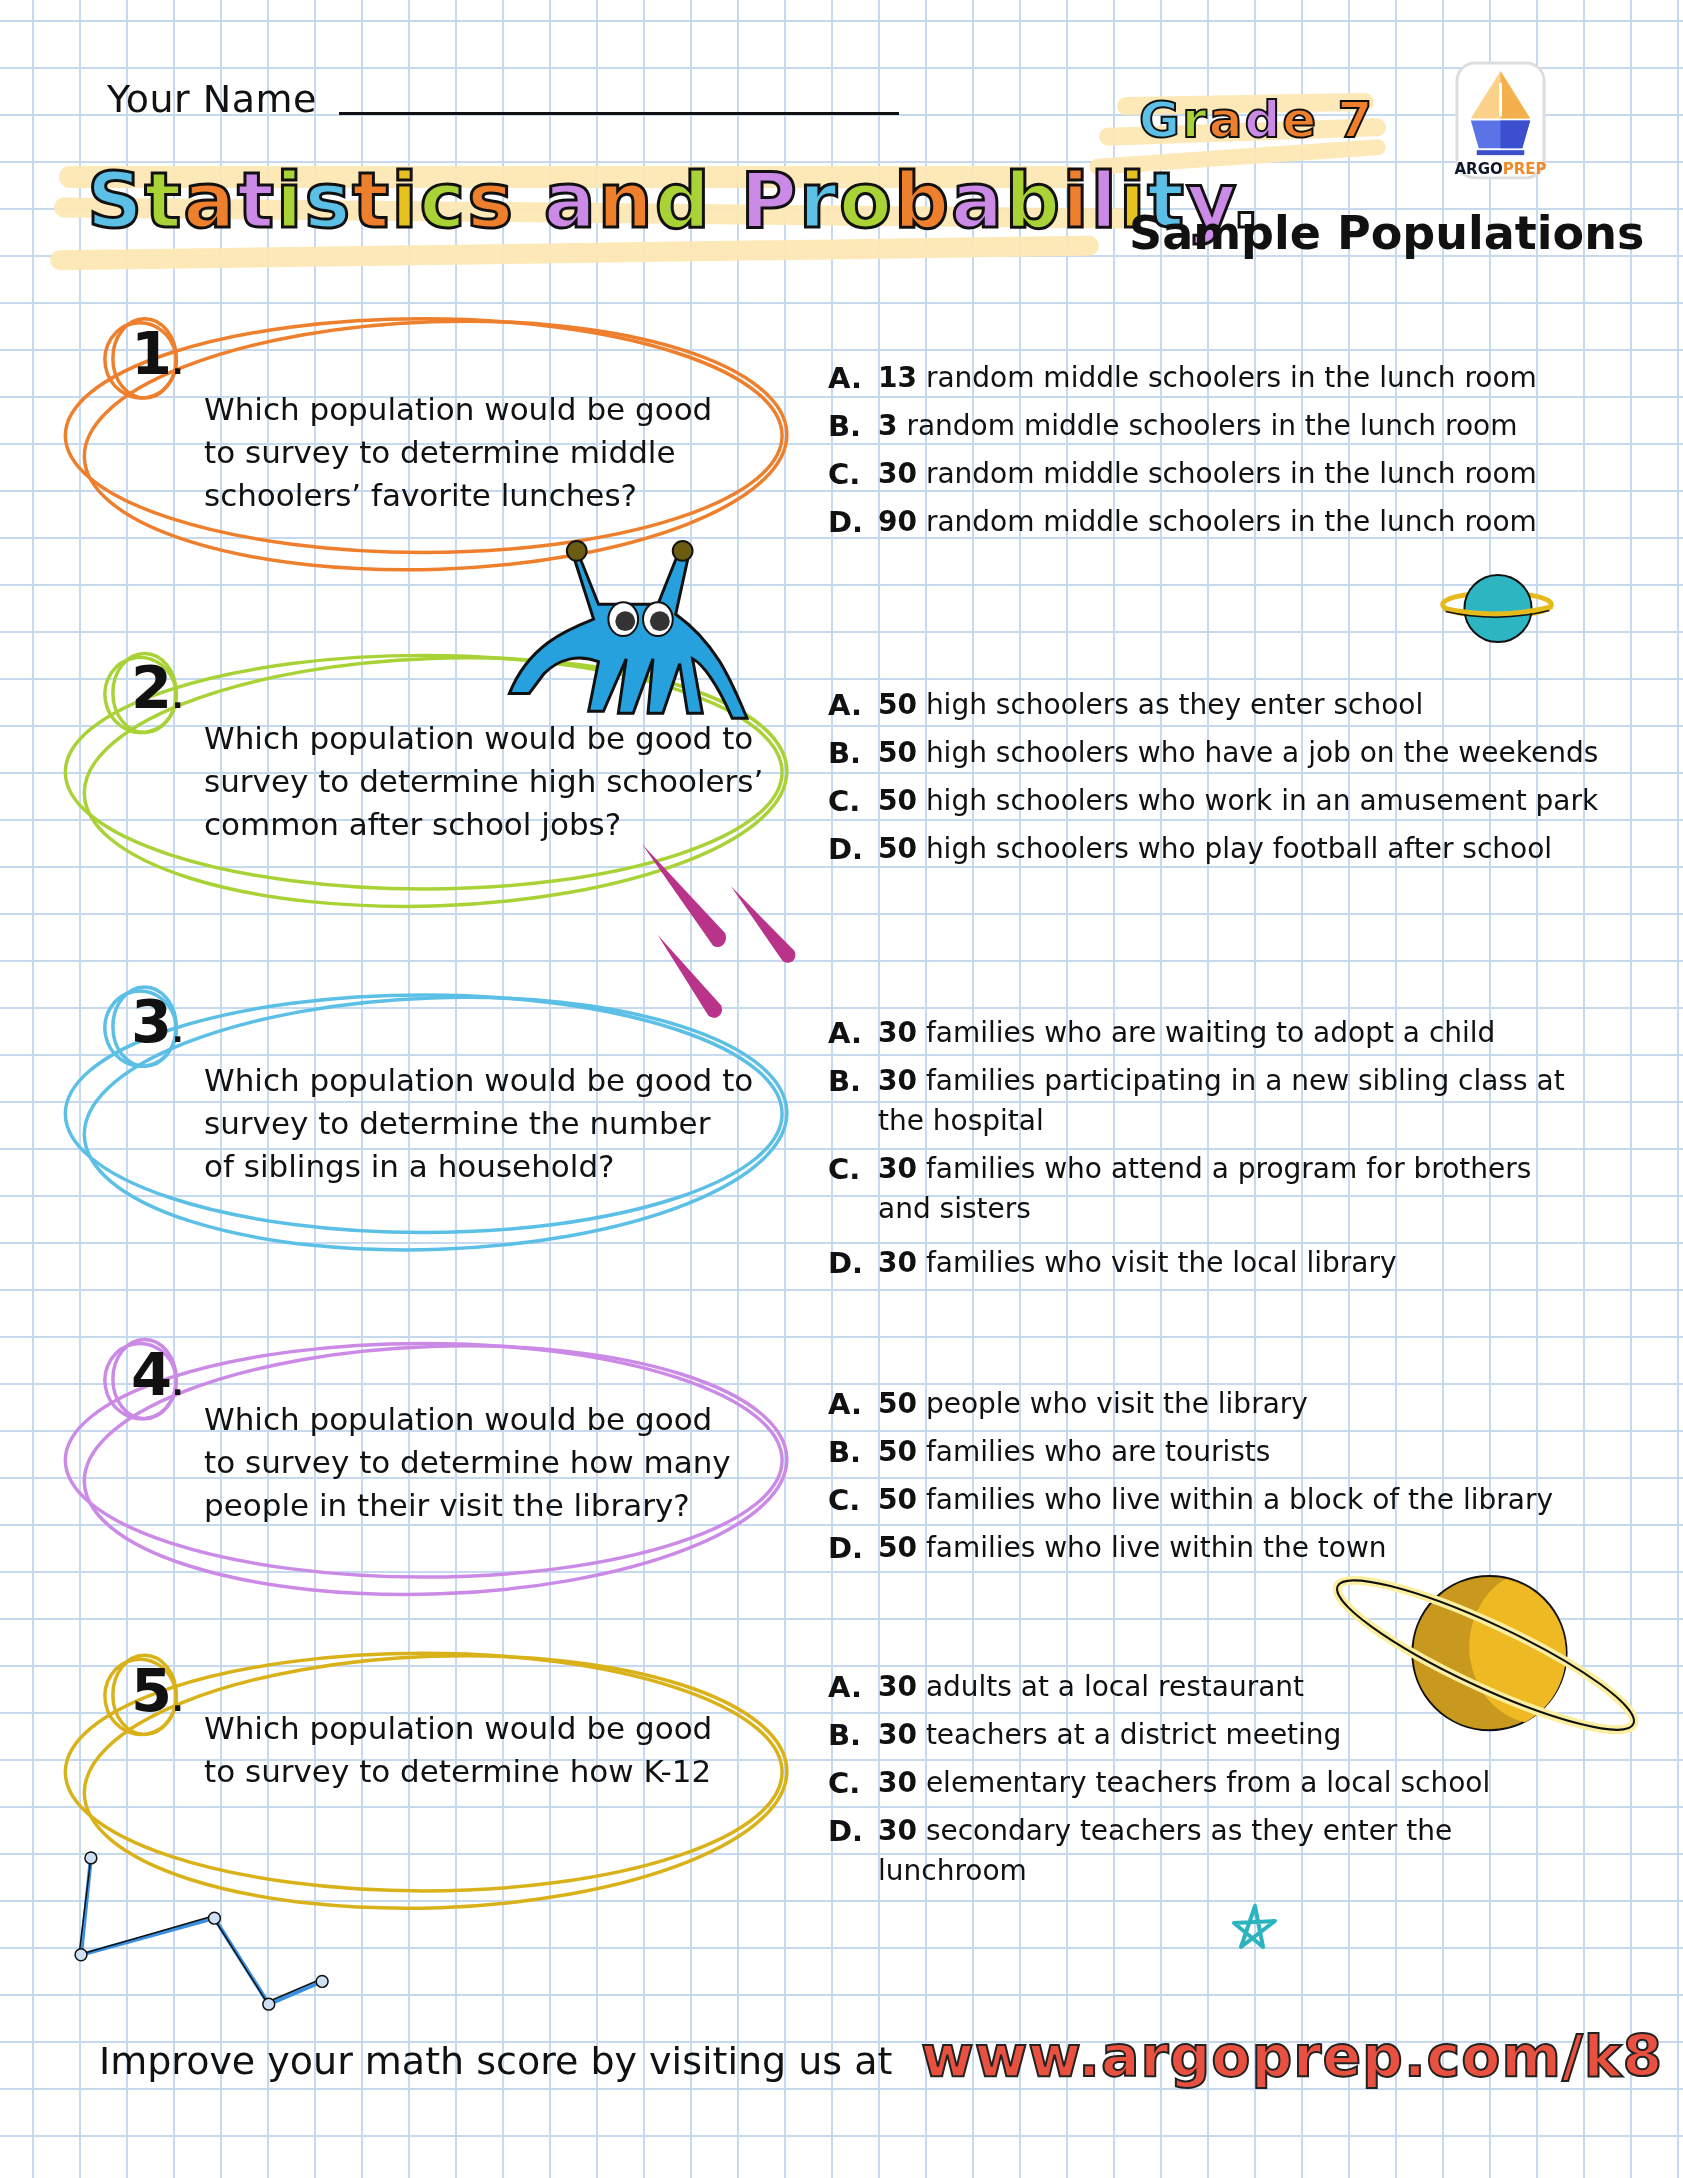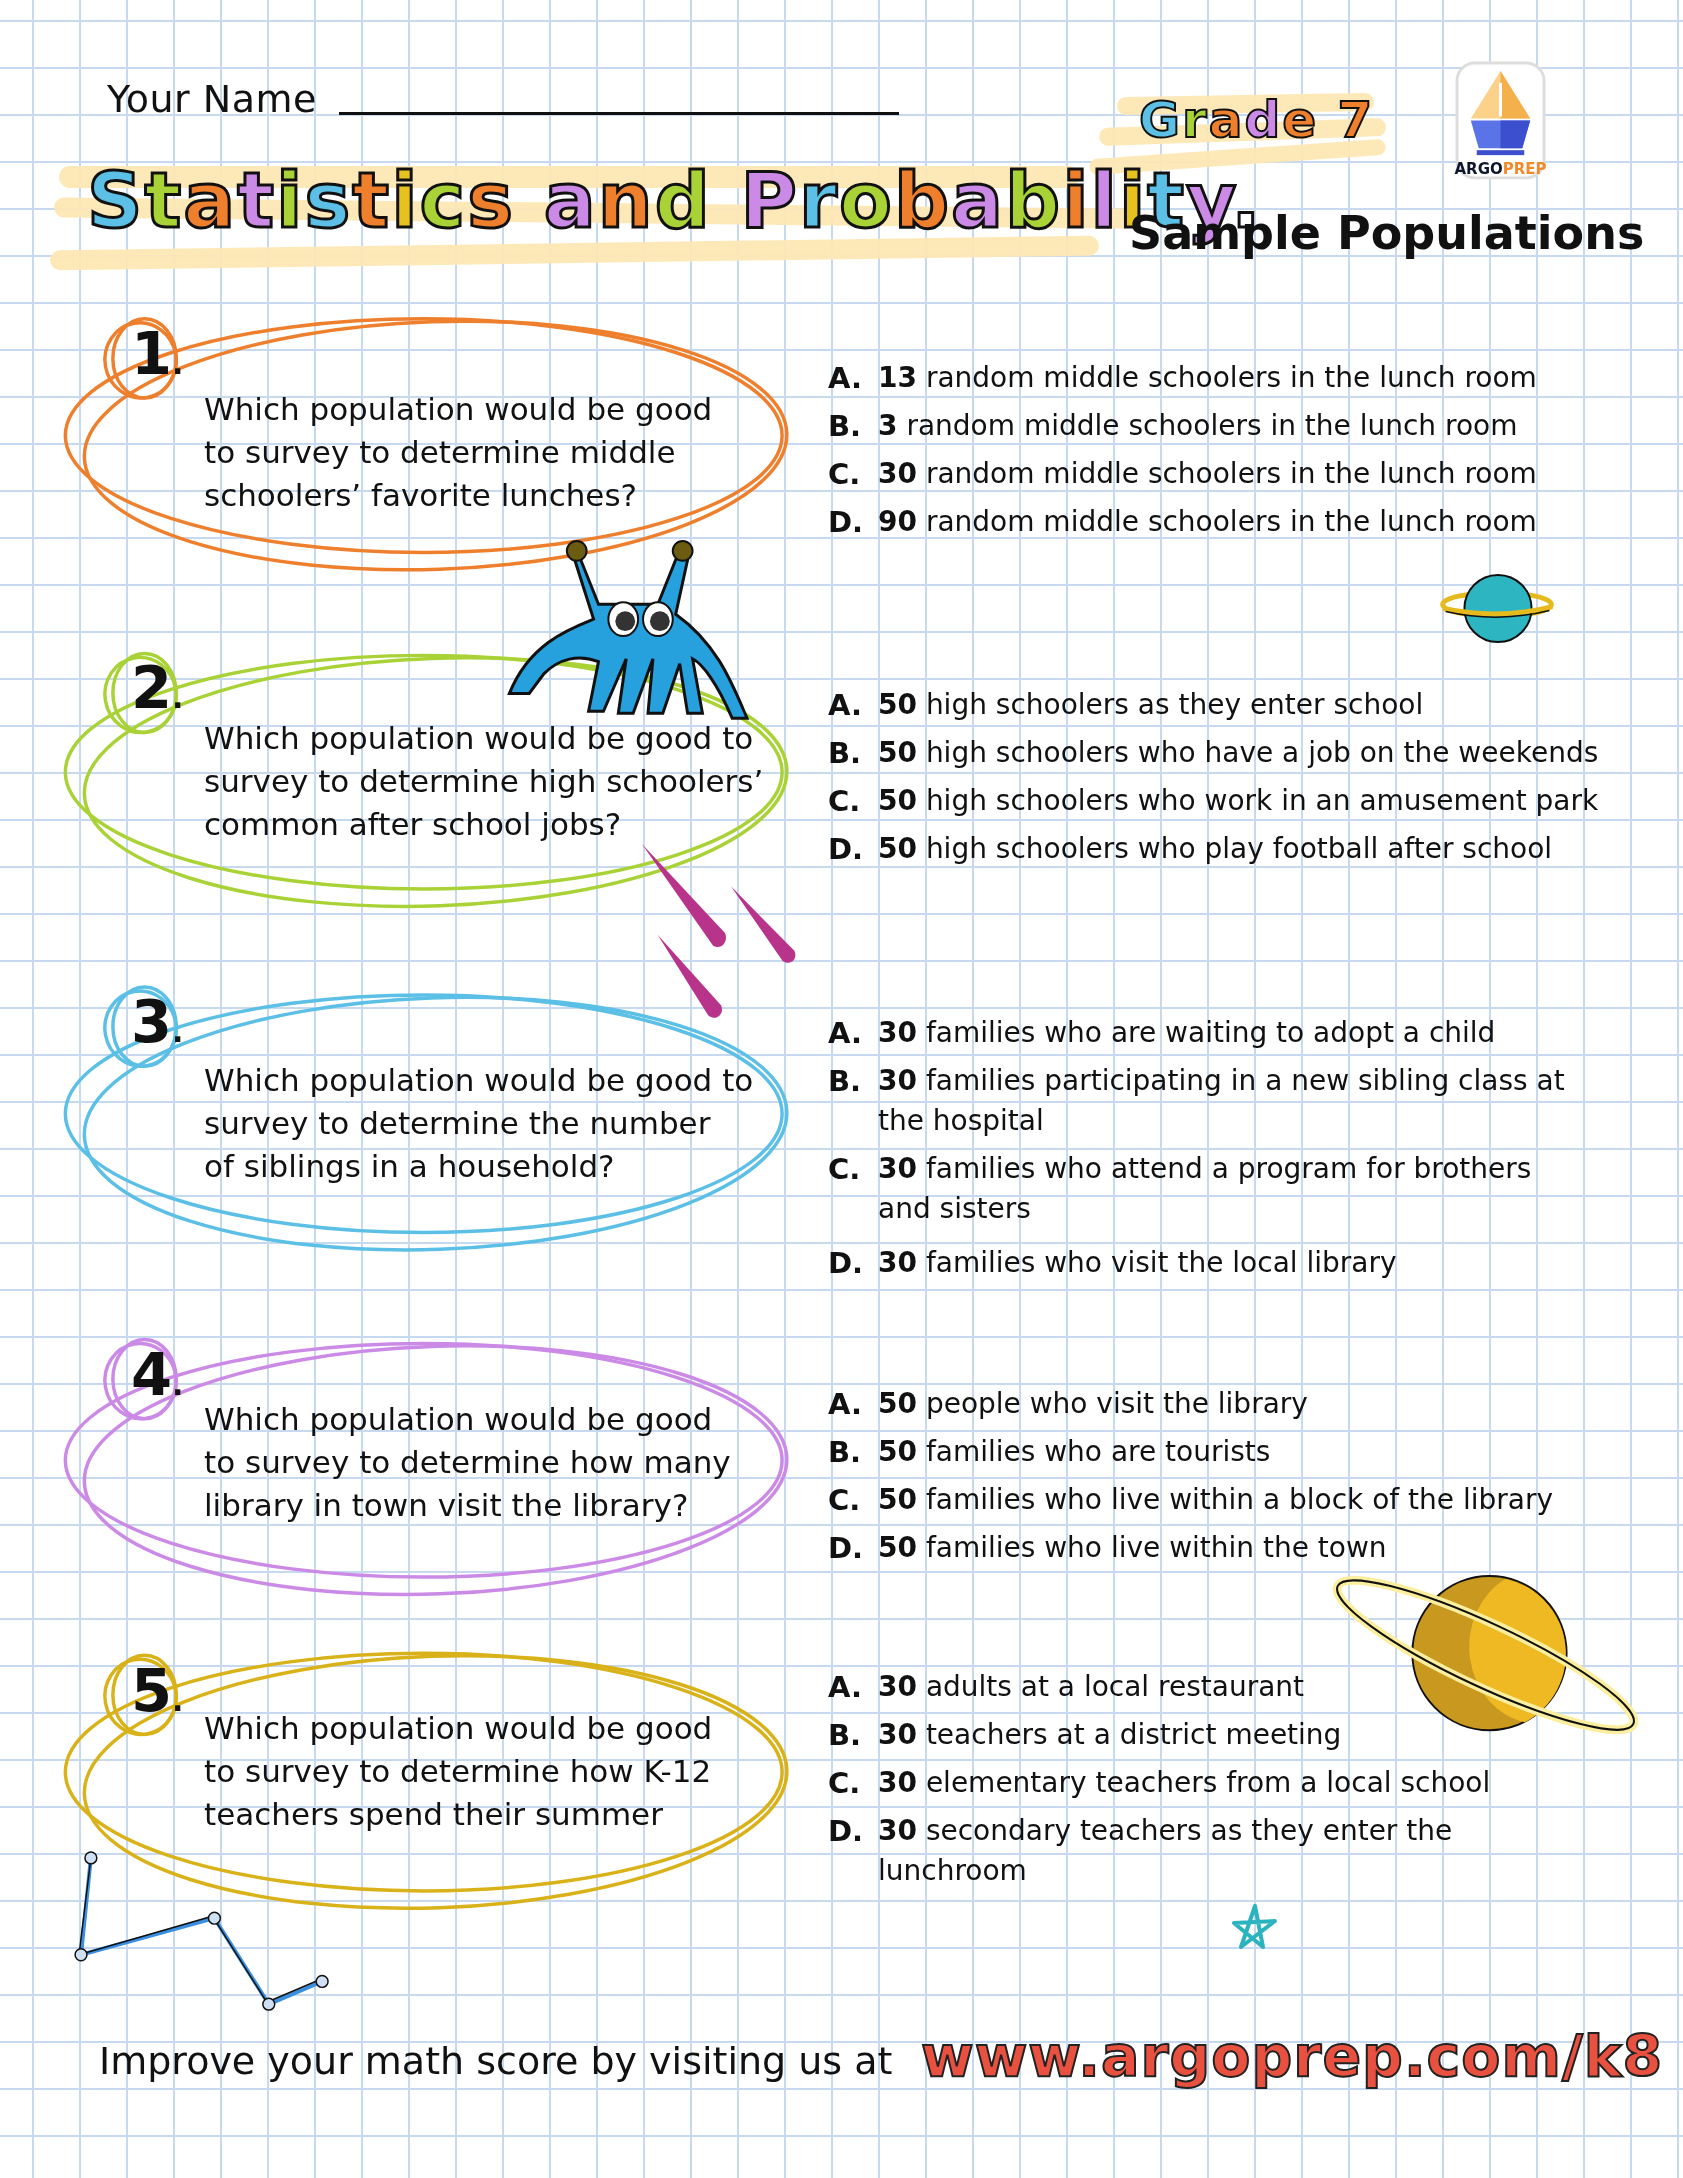--- a/index.html
+++ b/index.html
@@ -209,34 +209,33 @@
   <div class="answer" style="margin-bottom:8px;"><span class="letter">A.</span><span class="num">30</span> <span>families who are waiting to adopt a child</span></div>
   <div class="answer" style="margin-bottom:8px;"><span class="letter">B.</span><span class="num">30</span> <span>families participating in a new sibling class at</span><br><span>the hospital</span></div>
   <div class="answer" style="margin-bottom:14px;"><span class="letter">C.</span><span class="num">30</span> <span>families who attend a program for brothers</span><br><span>and sisters</span></div>
   <div class="answer"><span class="letter">D.</span><span class="num">30</span> <span>families who visit the local library</span></div>
 </div>
 
 <div class="abs q-number" style="left:131px;top:1340px;"><span>4</span><span class="dot">.</span></div>
 <div class="abs q-text" style="left:204px;top:1398px;">
   <div>Which population would be good</div>
     <div>to survey to determine how many</div>
-    <div>library in town visit the library?</div>
+    <div>people in their visit the library?</div>
 </div>
 <div class="abs answers" style="top:1384px;">
   <div class="answer" style="margin-bottom:8px;"><span class="letter">A.</span><span class="num">50</span> <span>people who visit the library</span></div>
   <div class="answer" style="margin-bottom:8px;"><span class="letter">B.</span><span class="num">50</span> <span>families who are tourists</span></div>
   <div class="answer" style="margin-bottom:8px;"><span class="letter">C.</span><span class="num">50</span> <span>families who live within a block of the library</span></div>
   <div class="answer"><span class="letter">D.</span><span class="num">50</span> <span>families who live within the town</span></div>
 </div>
 
 <div class="abs q-number" style="left:131px;top:1656px;"><span>5</span><span class="dot">.</span></div>
 <div class="abs q-text" style="left:204px;top:1707px;">
   <div>Which population would be good</div>
     <div>to survey to determine how K-12</div>
-    <div>teachers spend their summer</div>
 </div>
 <div class="abs answers" style="top:1667px;">
   <div class="answer" style="margin-bottom:8px;"><span class="letter">A.</span><span class="num">30</span> <span>adults at a local restaurant</span></div>
   <div class="answer" style="margin-bottom:8px;"><span class="letter">B.</span><span class="num">30</span> <span>teachers at a district meeting</span></div>
   <div class="answer" style="margin-bottom:8px;"><span class="letter">C.</span><span class="num">30</span> <span>elementary teachers from a local school</span></div>
   <div class="answer"><span class="letter">D.</span><span class="num">30</span> <span>secondary teachers as they enter the</span><br><span>lunchroom</span></div>
 </div>
 
 <div class="abs footer-text">Improve your math score by visiting us at</div>
 <div class="abs footer-link">www.argoprep.com/k8</div>

